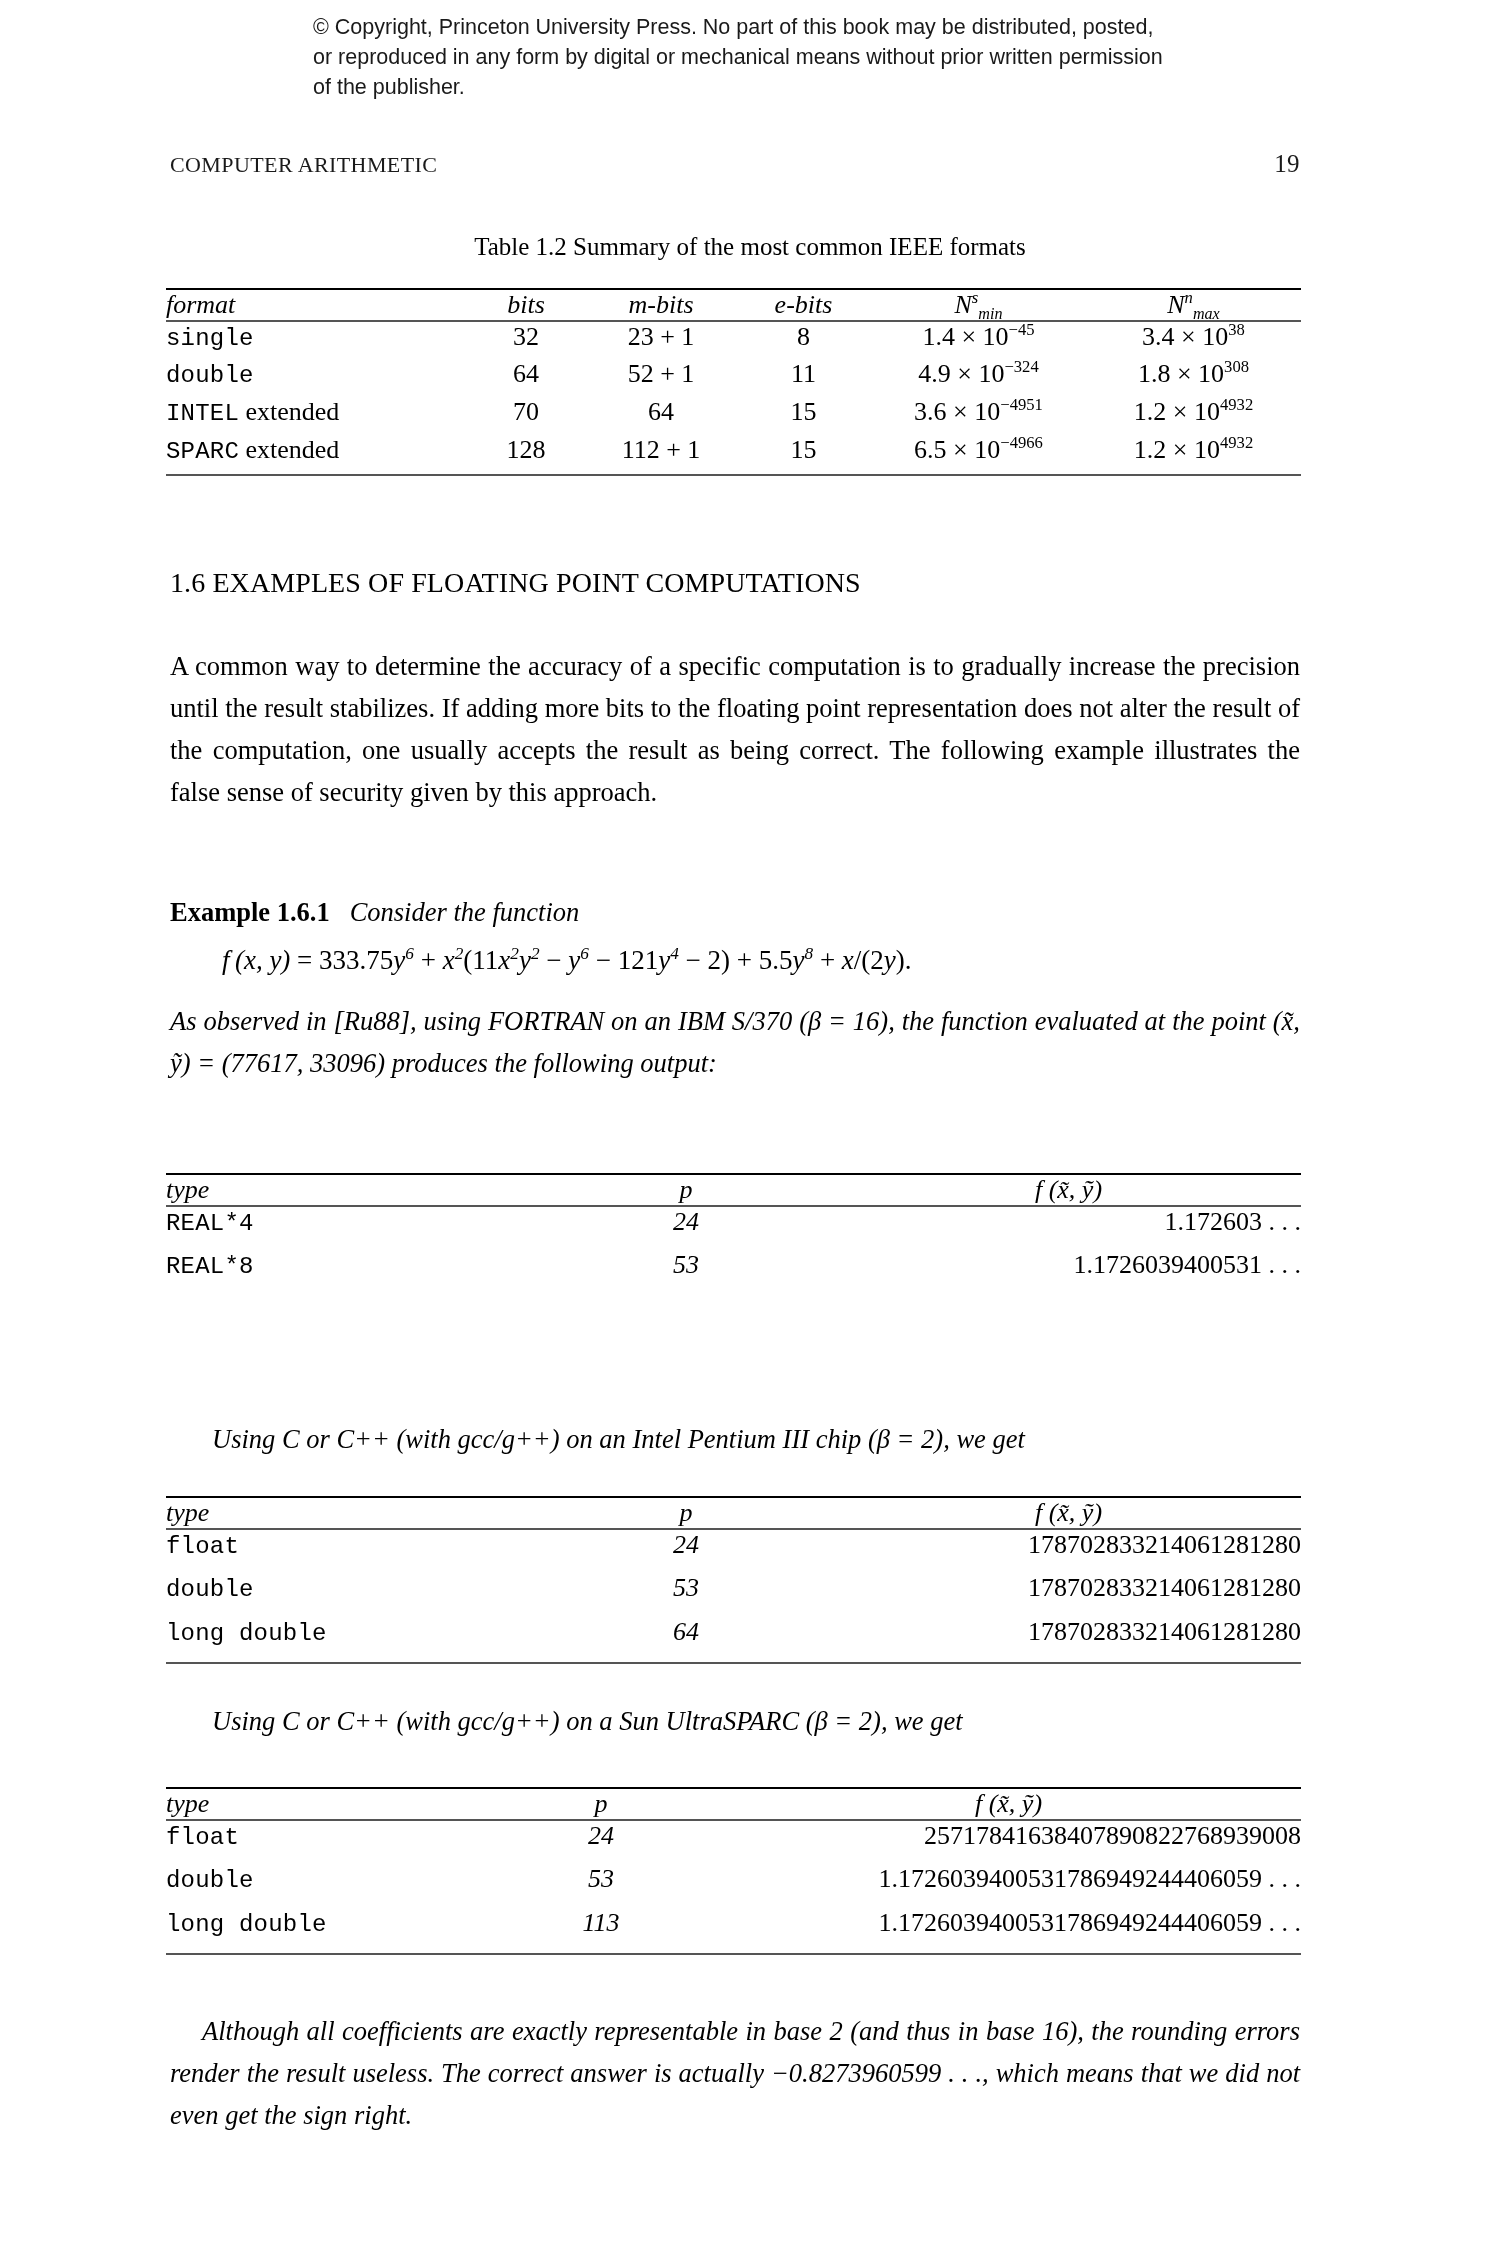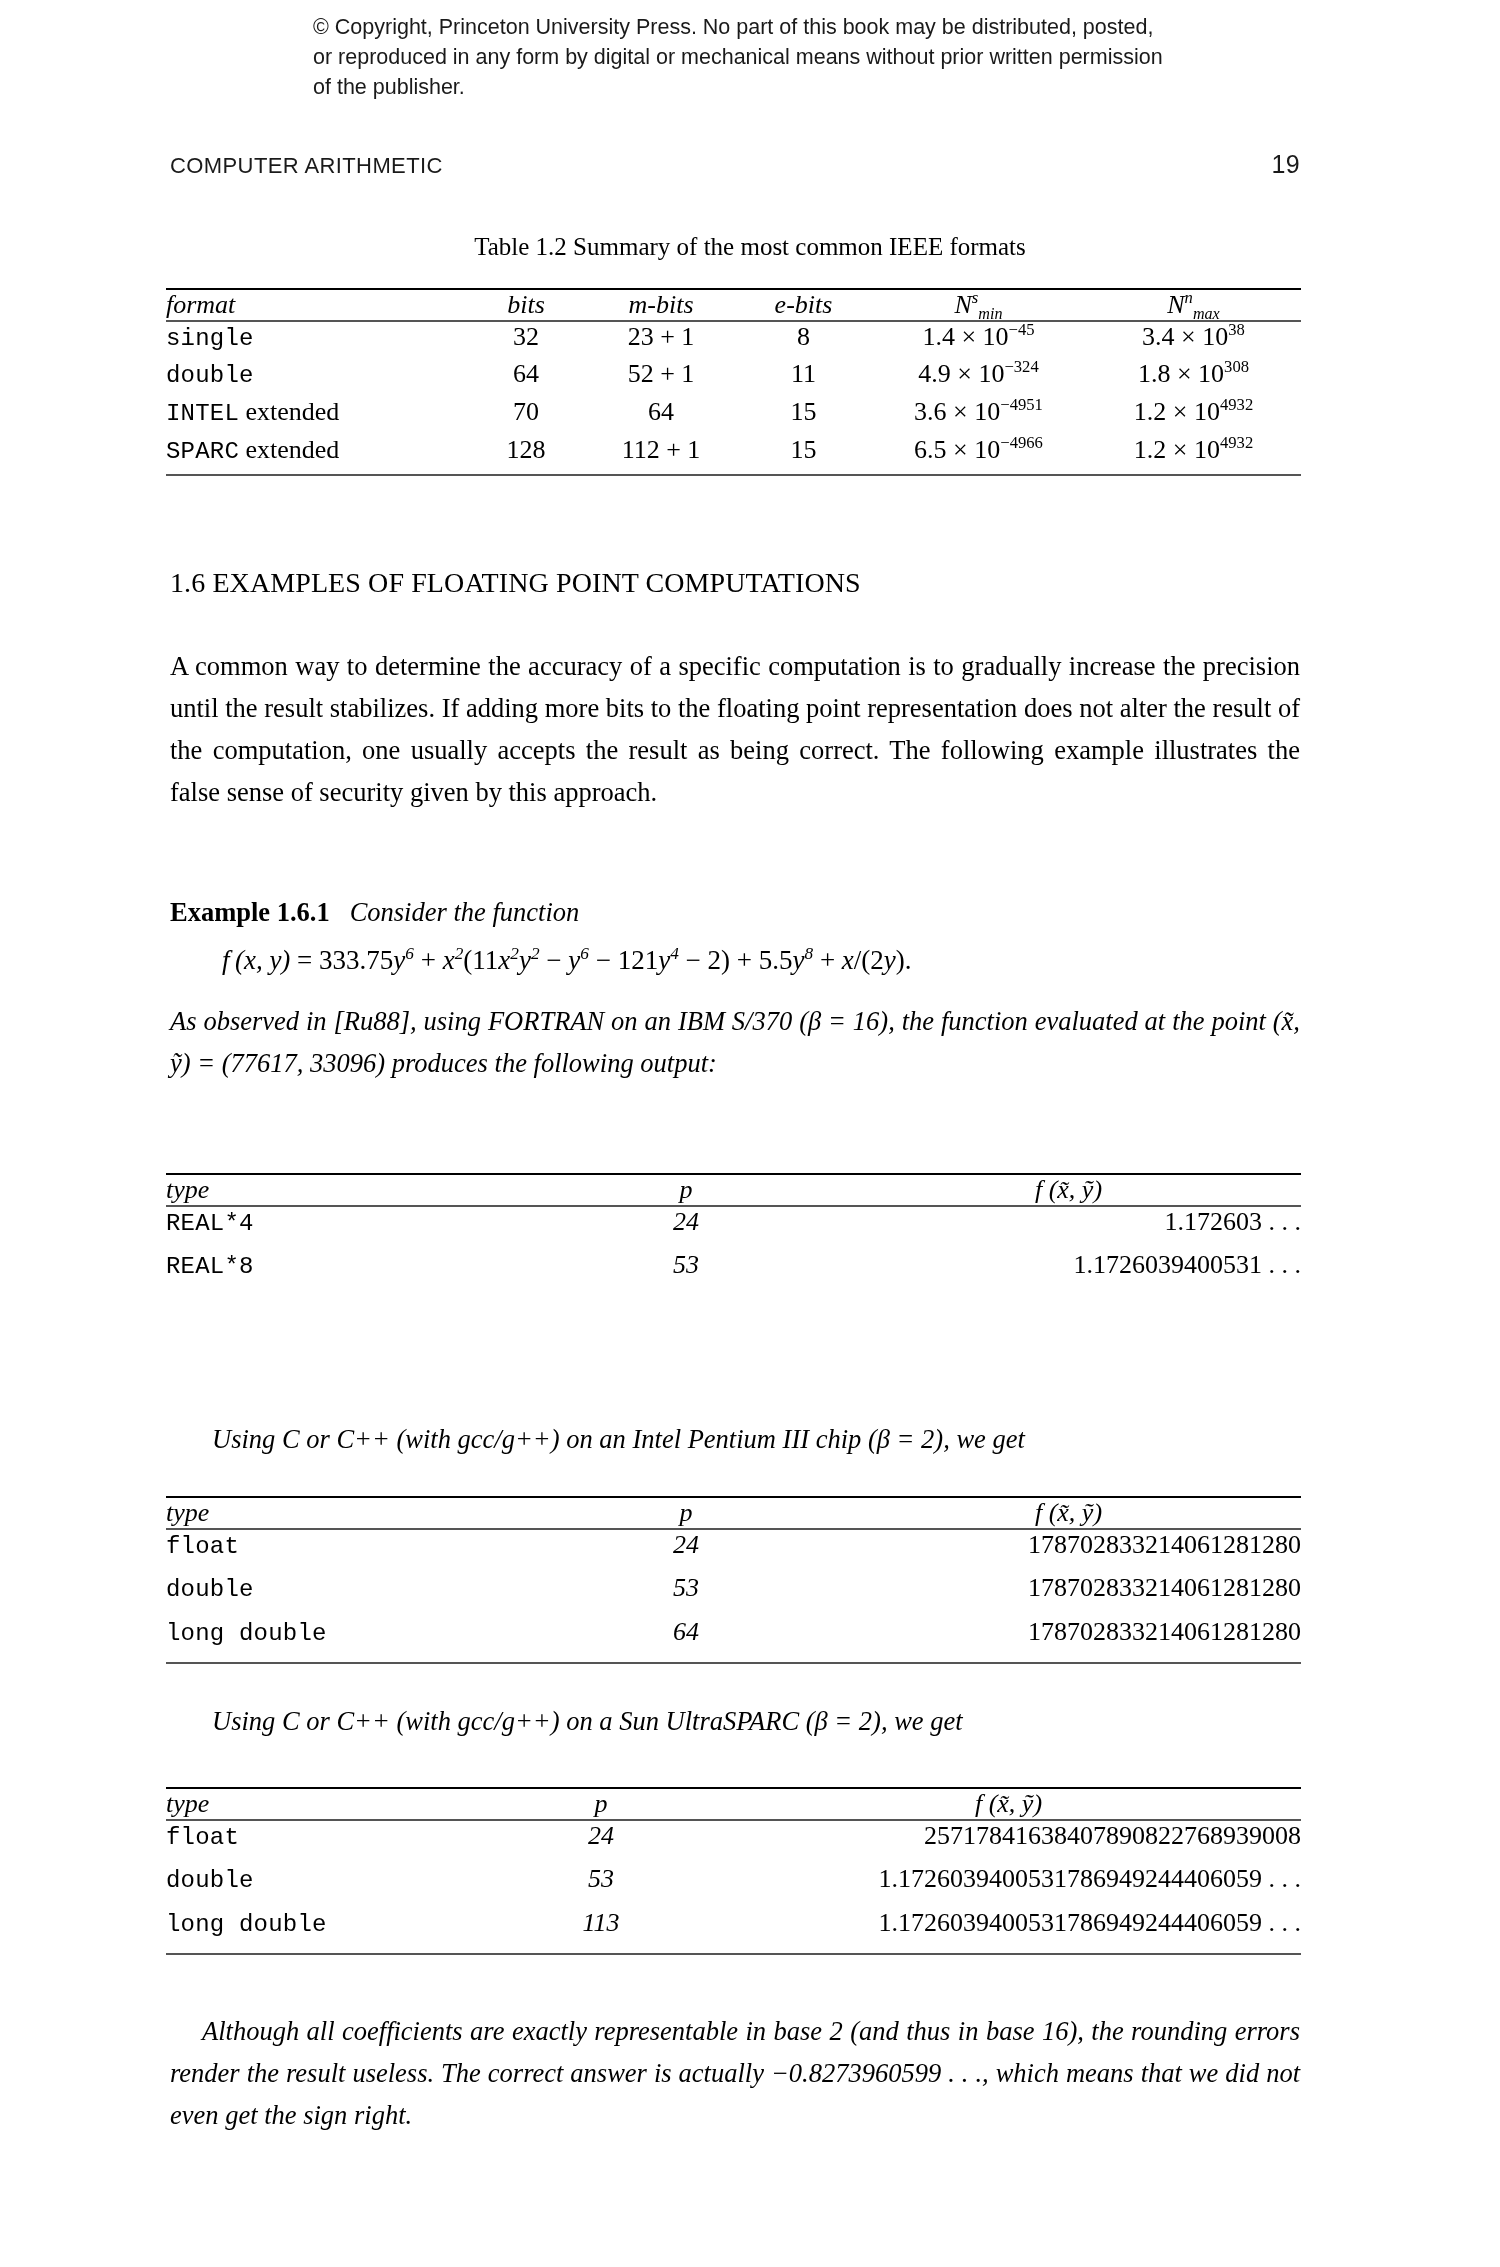--- a/index.html
+++ b/index.html
@@ -35,21 +35,21 @@
     color: #1a1a1a;
     text-align: left;
   }
 
   
   .runhead {
     position: absolute;
     left: 170px;
     top: 150px;
     width: 1130px;
-    font-family: Liberation Sans, sans-serif;
+    font-family: Liberation Serif, serif;
     font-size: 22px;
     letter-spacing: 0.4px;
     display: flex;
     justify-content: space-between;
     align-items: baseline;
     color: #1a1a1a;
     text-align: center;
   }
   .runhead .pageno { font-size: 25px; }
 

